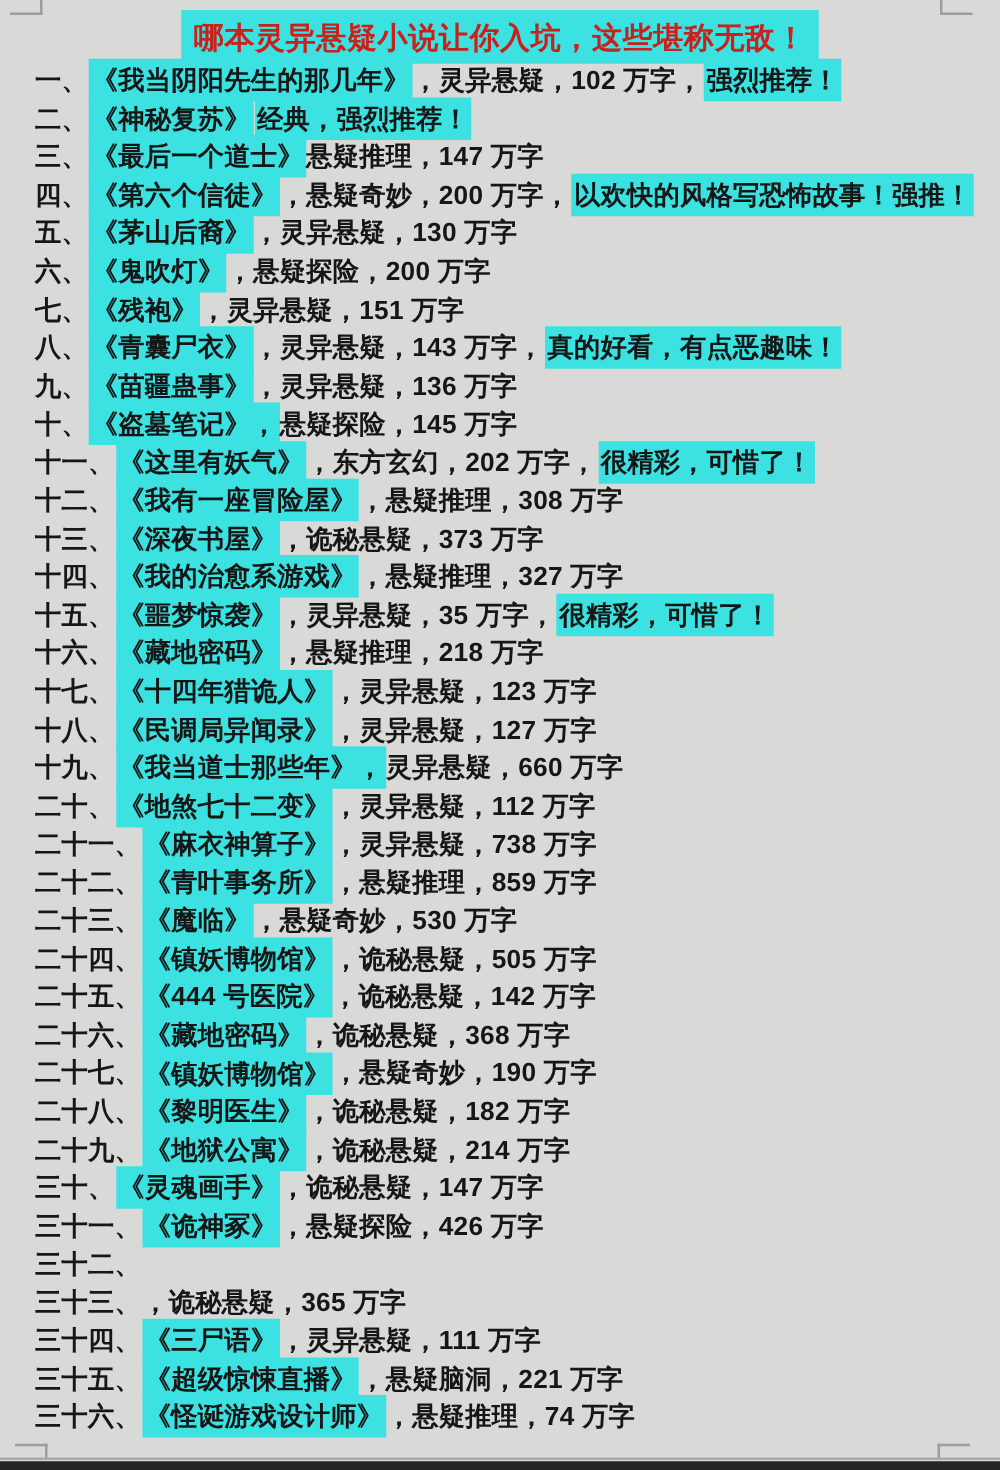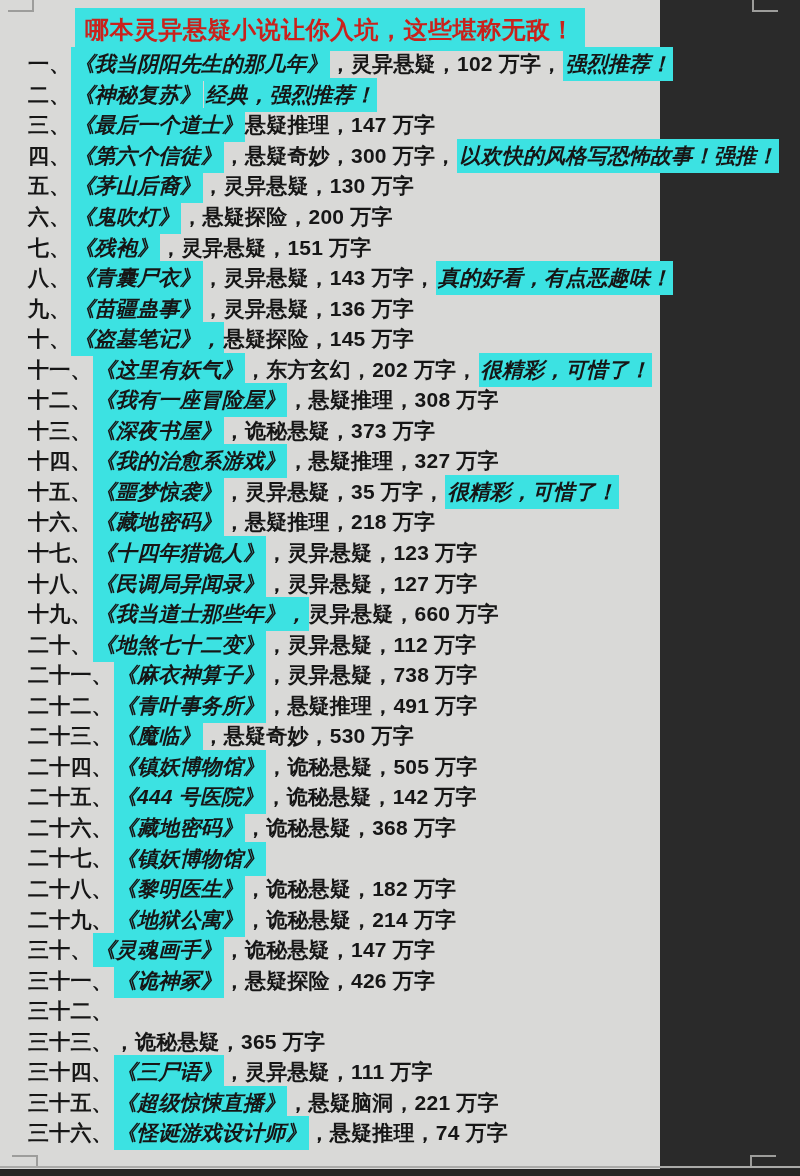--- a/index.html
+++ b/index.html
@@ -2,21 +2,21 @@
 <html style="--cyan: #3ce2e2; --red: #c9221c; --paper: #d9d9d7; --ink: #161616;"><head>
 <meta charset="utf-8">
 <style>
   html,body{margin:0;padding:0;}
   body{
     width:800px;height:1176px;overflow:hidden;
     font-family:"Liberation Sans","DejaVu Sans",sans-serif;
     background:#2a2a2a;
   }
   .page{
-    position:relative;width:660px;height:1176px;
+    position:relative;width:800px;height:1176px;
     background:var(--paper,#d9d9d7);
     color:var(--ink,#161616);
   }
   .title-row{
     position:absolute;top:8px;left:0;width:100%;
     text-align:center;
   }
   .title-hl{
     display:inline-block;
     background:var(--cyan,#3ce2e2);
@@ -33,21 +33,20 @@
     height:30.55px;
     display:flex;align-items:center;
     white-space:nowrap;
     font-size:21px;font-weight:600;
     letter-spacing:0.2px;
   }
   .num{padding-right:1px;}
   .hl{
     background:var(--cyan,#3ce2e2);
     padding:3px 2px;
-    font-style:italic;
   }
   .tail-hl{margin-left:1px;text-align:center;}
   
   .mark{position:absolute;background:#9d9d9b;}
   
   .bottom-line{position:absolute;left:0;top:1166px;width:800px;height:2px;background:#aaaaa8;}
   .bottom-strip{position:absolute;left:0;top:1169px;width:800px;height:7px;background:#242424;}
 </style>
 </head>
 <body>
@@ -84,21 +83,21 @@
   <div class="row">
     <span class="num">三、</span>
     <span class="hl title-hl-span">《最后一个道士》</span>
     <span class="mid">悬疑推理，147 万字</span>
 
   </div>
 
   <div class="row">
     <span class="num">四、</span>
     <span class="hl title-hl-span">《第六个信徒》</span>
-    <span class="mid">，悬疑奇妙，300 万字，</span>
+    <span class="mid">，悬疑奇妙，200 万字，</span>
     <span class="hl tail-hl">以欢快的风格写恐怖故事！强推！</span>
   </div>
 
   <div class="row">
     <span class="num">五、</span>
     <span class="hl title-hl-span">《茅山后裔》</span>
     <span class="mid">，灵异悬疑，130 万字</span>
 
   </div>
 
@@ -210,21 +209,21 @@
   <div class="row">
     <span class="num">二十一、</span>
     <span class="hl title-hl-span">《麻衣神算子》</span>
     <span class="mid">，灵异悬疑，738 万字</span>
 
   </div>
 
   <div class="row">
     <span class="num">二十二、</span>
     <span class="hl title-hl-span">《青叶事务所》</span>
-    <span class="mid">，悬疑推理，491 万字</span>
+    <span class="mid">，悬疑推理，859 万字</span>
 
   </div>
 
   <div class="row">
     <span class="num">二十三、</span>
     <span class="hl title-hl-span">《魔临》</span>
     <span class="mid">，悬疑奇妙，530 万字</span>
 
   </div>
 
@@ -245,20 +244,21 @@
   <div class="row">
     <span class="num">二十六、</span>
     <span class="hl title-hl-span">《藏地密码》</span>
     <span class="mid">，诡秘悬疑，368 万字</span>
 
   </div>
 
   <div class="row">
     <span class="num">二十七、</span>
     <span class="hl title-hl-span">《镇妖博物馆》</span>
+    <span class="mid">，悬疑奇妙，190 万字</span>
 
   </div>
 
   <div class="row">
     <span class="num">二十八、</span>
     <span class="hl title-hl-span">《黎明医生》</span>
     <span class="mid">，诡秘悬疑，182 万字</span>
 
   </div>
 

